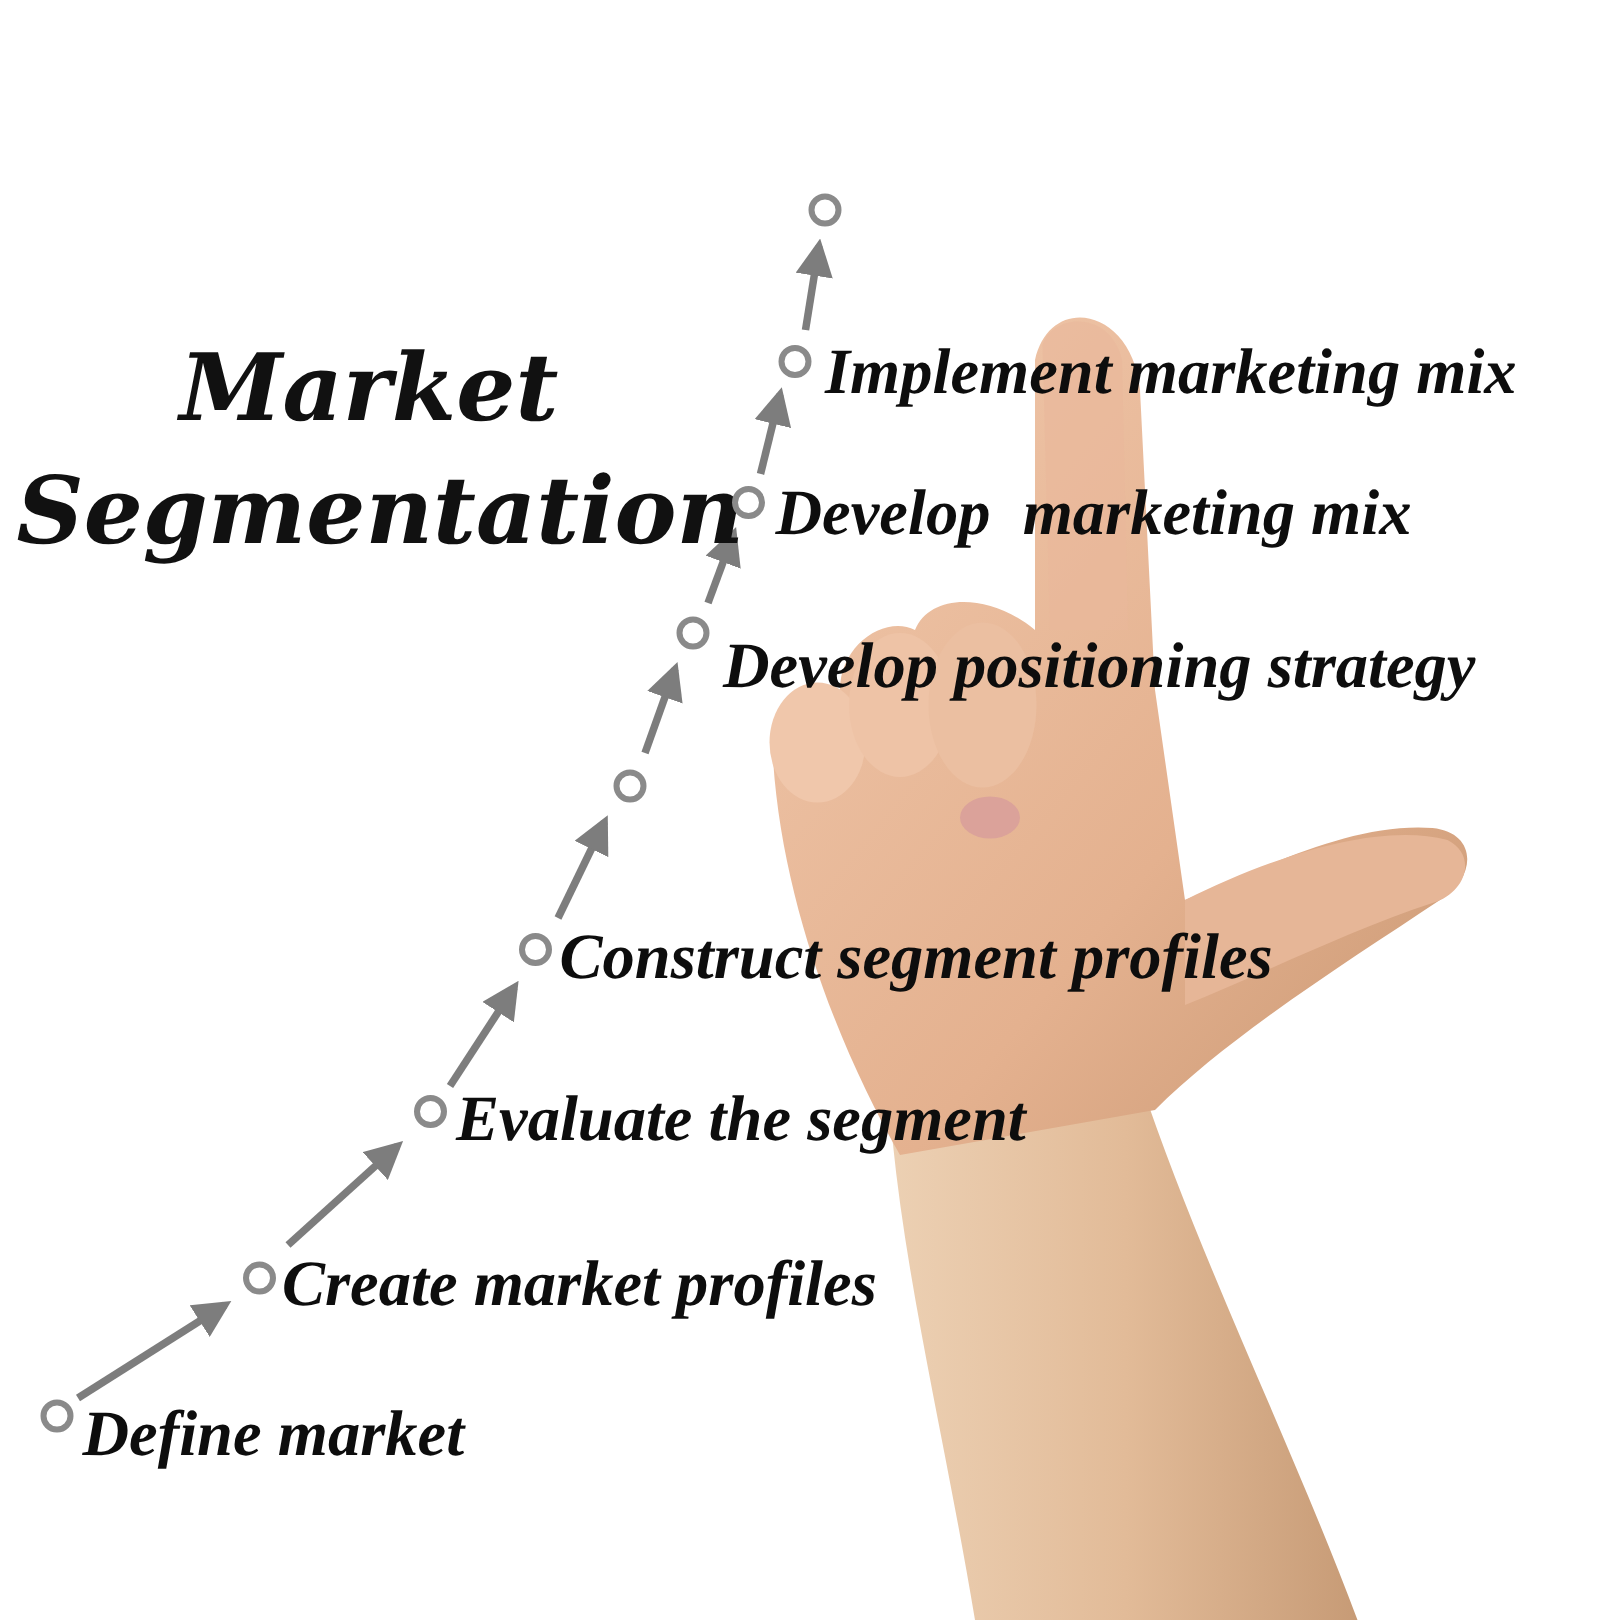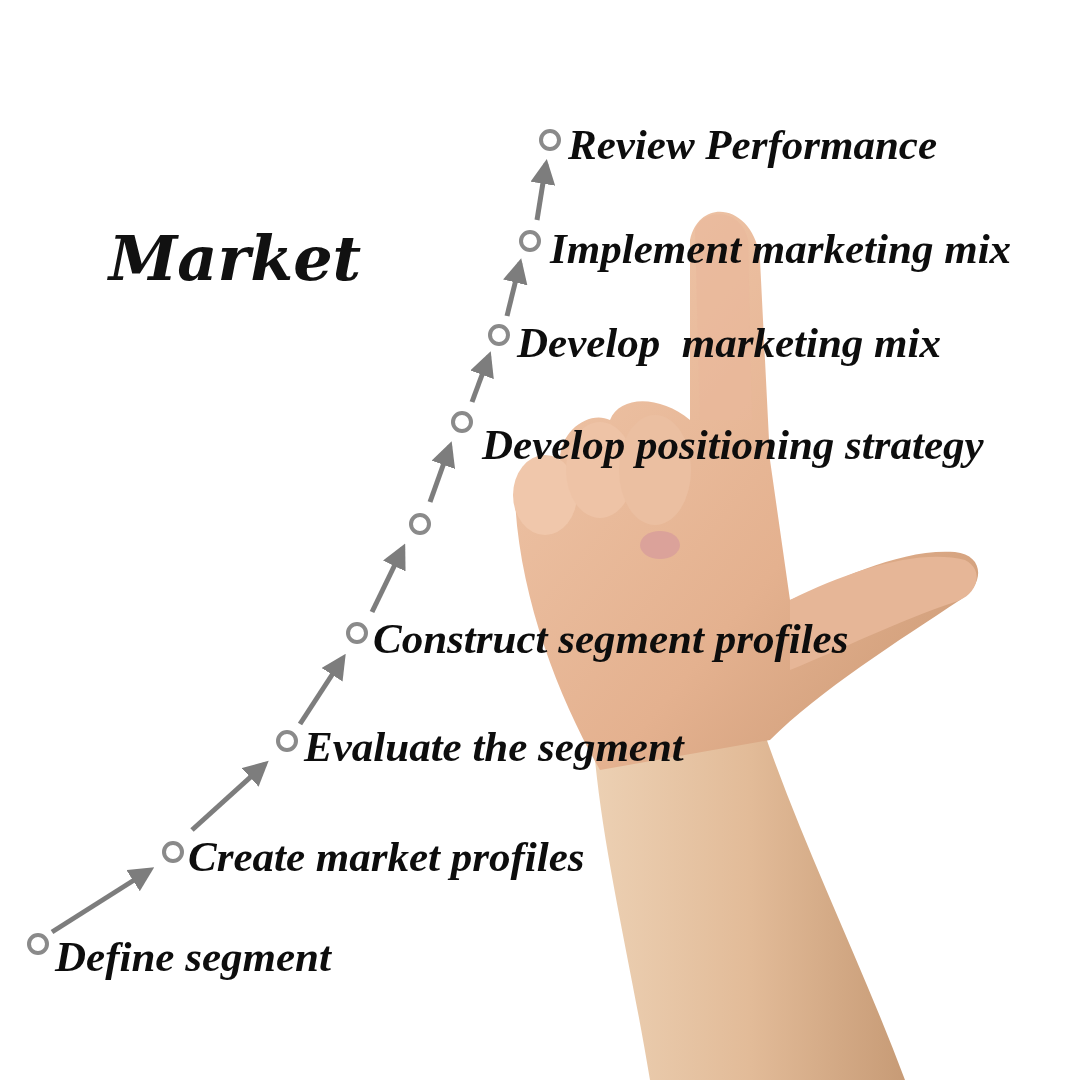--- a/index.html
+++ b/index.html
@@ -1,18 +1,18 @@
 <!DOCTYPE html>
 <html><head>
 <meta charset="utf-8">
 <style>
   html, body { margin:0; padding:0; }
   body { width:1080px; height:1080px; background:#ffffff; position:relative; overflow:hidden; }
   .canvas { position:absolute; left:0; top:0; width:1080px; height:1080px; }
-  .title { position:absolute; left:0; width:470px; text-align:center; font-family:"DejaVu Serif","Liberation Serif",serif; font-style:italic; font-weight:bold; color:#111; font-size:62px; line-height:82px; }
+  .title { position:absolute; left:0; width:470px; text-align:center; font-family:"DejaVu Serif","Liberation Serif",serif; font-style:italic; font-weight:bold; color:#111; font-size:62px; line-height:82px;padding-left:11px; }
   .step-label { position:absolute; font-family:"Liberation Serif","DejaVu Serif",serif; font-style:italic; font-weight:bold; color:#0d0d0d; font-size:43px; white-space:pre; }
   .node { position:absolute; width:14px; height:14px; border:4px solid #8a8a8a; border-radius:50%; background:transparent; }
 </style>
 </head>
 <body>
 
 <div class="canvas">
   <svg width="1080" height="1080" style="position:absolute;left:0;top:0">
     <defs>
       <linearGradient id="skinGrad" x1="0" y1="0" x2="1" y2="1">
@@ -54,24 +54,25 @@
       <line x1="372" y1="612" x2="403" y2="548"></line>
       <line x1="430" y1="502" x2="450" y2="446"></line>
       <line x1="472" y1="402" x2="489" y2="356"></line>
       <line x1="507" y1="316" x2="520" y2="263"></line>
       <line x1="537" y1="220" x2="546" y2="164"></line>
     </g>
   </svg>
 
   <div class="title" style="top:218px;">
     <div>Market</div>
+    <div>Segmentation</div>
   </div>
 
   <div class="node" style="left:27px;top:933px"></div>
-  <div class="step-label" style="left:55px;top:932px">Define segment</div>
+  <div class="step-label" style="left:55px;top:932px">Define market</div>
 
   <div class="node" style="left:162px;top:841px"></div>
   <div class="step-label" style="left:188px;top:832px">Create market profiles</div>
 
   <div class="node" style="left:276px;top:730px"></div>
   <div class="step-label" style="left:304px;top:722px">Evaluate the segment</div>
 
   <div class="node" style="left:346px;top:622px"></div>
   <div class="step-label" style="left:373px;top:614px">Construct segment profiles</div>
 
@@ -80,14 +81,13 @@
   <div class="node" style="left:451px;top:411px"></div>
   <div class="step-label" style="left:482px;top:420px">Develop positioning strategy</div>
 
   <div class="node" style="left:488px;top:324px"></div>
   <div class="step-label" style="left:517px;top:318px">Develop  marketing mix</div>
 
   <div class="node" style="left:519px;top:230px"></div>
   <div class="step-label" style="left:550px;top:224px">Implement marketing mix</div>
 
   <div class="node" style="left:539px;top:129px"></div>
-  <div class="step-label" style="left:568px;top:120px">Review Performance</div>
 </div>
 
 </body></html>

